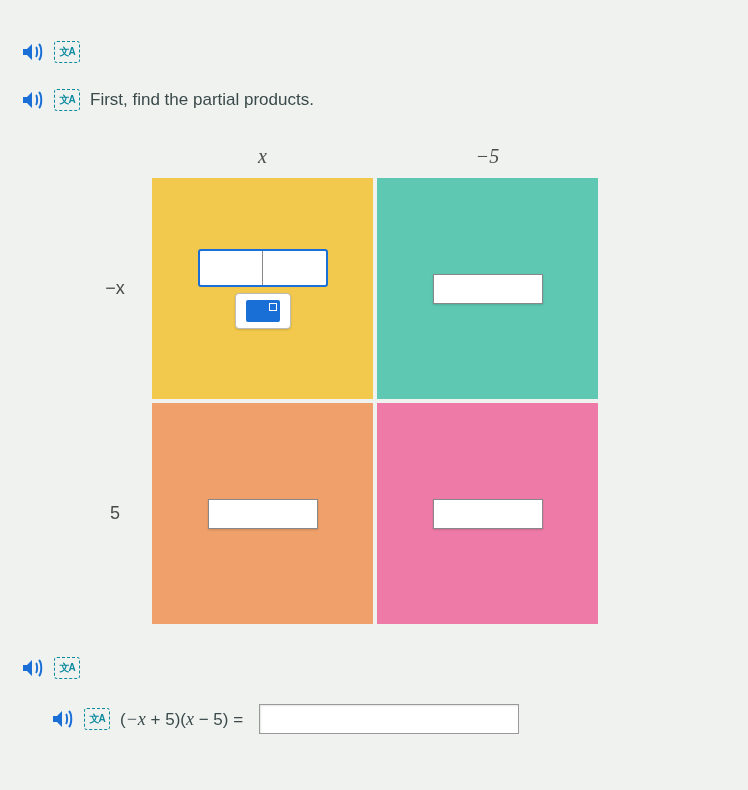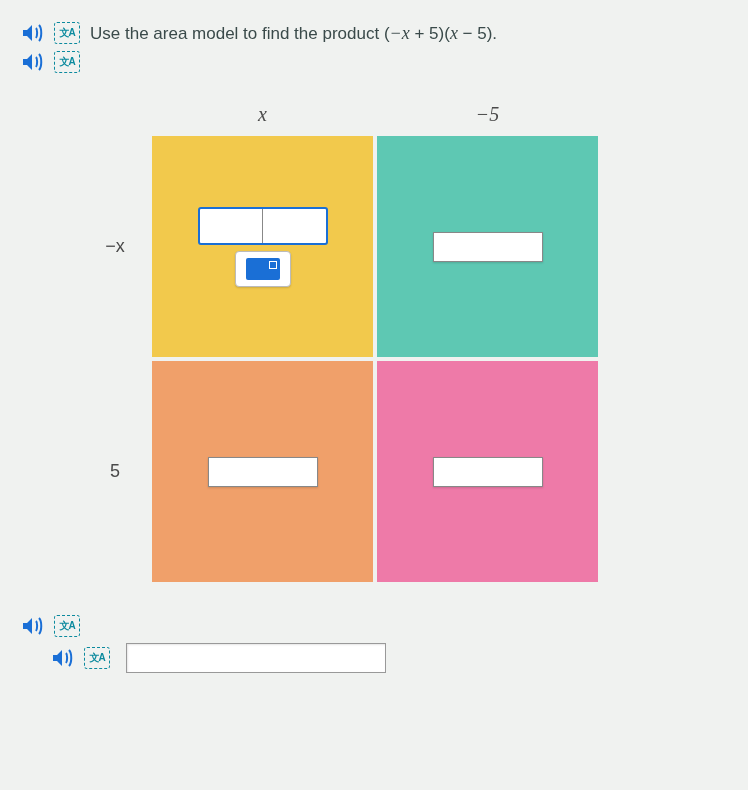--- a/index.html
+++ b/index.html
@@ -8,21 +8,21 @@
       background: #f0f2f0;
       width: 748px;
       height: 790px;
       padding: 10px 20px;
       color: #333;
     }
     .line {
       display: flex;
       align-items: center;
       gap: 10px;
-      margin: 5px 0;
+      margin: 24px 0;
       font-size: 17px;
       color: #3a4a4a;
     }
     .line-indent { margin-left: 30px; }
     .speaker-icon svg { width: 24px; height: 24px; display: block; }
     .translate-icon {
       width: 26px; height: 22px;
       border: 1.5px dashed #0b8a9e;
       border-radius: 3px;
       display: flex;
@@ -135,33 +135,31 @@
 <div class="spacer-top"></div>
 
 <div class="line">
   <span class="speaker-icon">
     <svg viewBox="0 0 24 24">
         <path fill="#1a6fd6" d="M3 9v6h4l5 5V4L7 9H3z"></path>
         <path fill="none" stroke="#1a6fd6" stroke-width="2" d="M16 7c1.5 1.5 1.5 8 0 10M19 4c3 3 3 13 0 16"></path>
       </svg>
   </span>
   <span class="translate-icon">文A</span>
-  <span>
-    <span>Use the area model to find the product (</span><span class="math-italic">−</span><span class="math-italic">x</span><span> + 5)(</span><span class="math-italic">x</span><span> − 5).</span>
-  </span>
 </div>
 
 <div class="line">
   <span class="speaker-icon">
     <svg viewBox="0 0 24 24">
         <path fill="#1a6fd6" d="M3 9v6h4l5 5V4L7 9H3z"></path>
         <path fill="none" stroke="#1a6fd6" stroke-width="2" d="M16 7c1.5 1.5 1.5 8 0 10M19 4c3 3 3 13 0 16"></path>
       </svg>
   </span>
   <span class="translate-icon">文A</span>
+  <span>First, find the partial products.</span>
 </div>
 
 <div class="area-model-wrap">
   <div class="grid-container">
     <div class="corner-blank"></div>
     <div class="col-header">x</div>
     <div class="col-header">−5</div>
 
     <div class="row-header">
       <span class="rh-neg">−x</span>
@@ -204,14 +202,17 @@
 </div>
 
 <div class="line line-indent">
   <span class="speaker-icon">
     <svg viewBox="0 0 24 24">
         <path fill="#1a6fd6" d="M3 9v6h4l5 5V4L7 9H3z"></path>
         <path fill="none" stroke="#1a6fd6" stroke-width="2" d="M16 7c1.5 1.5 1.5 8 0 10M19 4c3 3 3 13 0 16"></path>
       </svg>
   </span>
   <span class="translate-icon">文A</span>
+  <span>
+    <span>(</span><span class="math-italic">−</span><span class="math-italic">x</span><span> + 5)(</span><span class="math-italic">x</span><span> − 5) = </span>
+  </span>
   <div class="final-input"></div>
 </div>
 
 </body></html>

